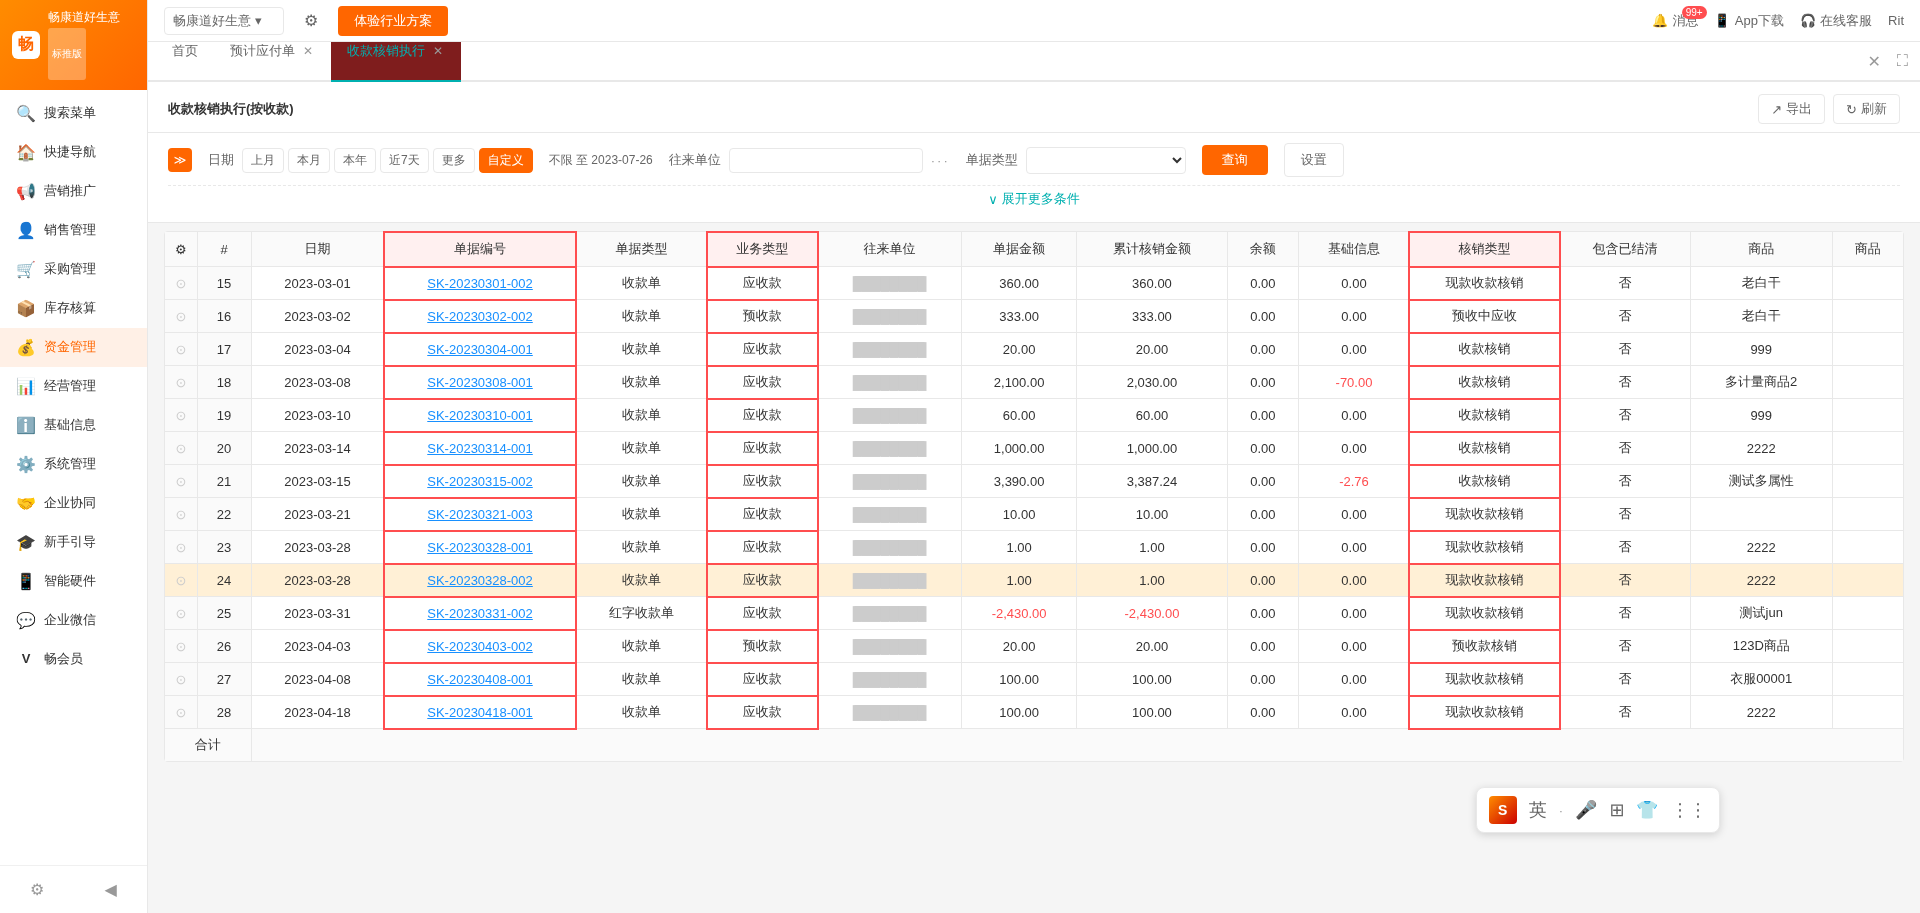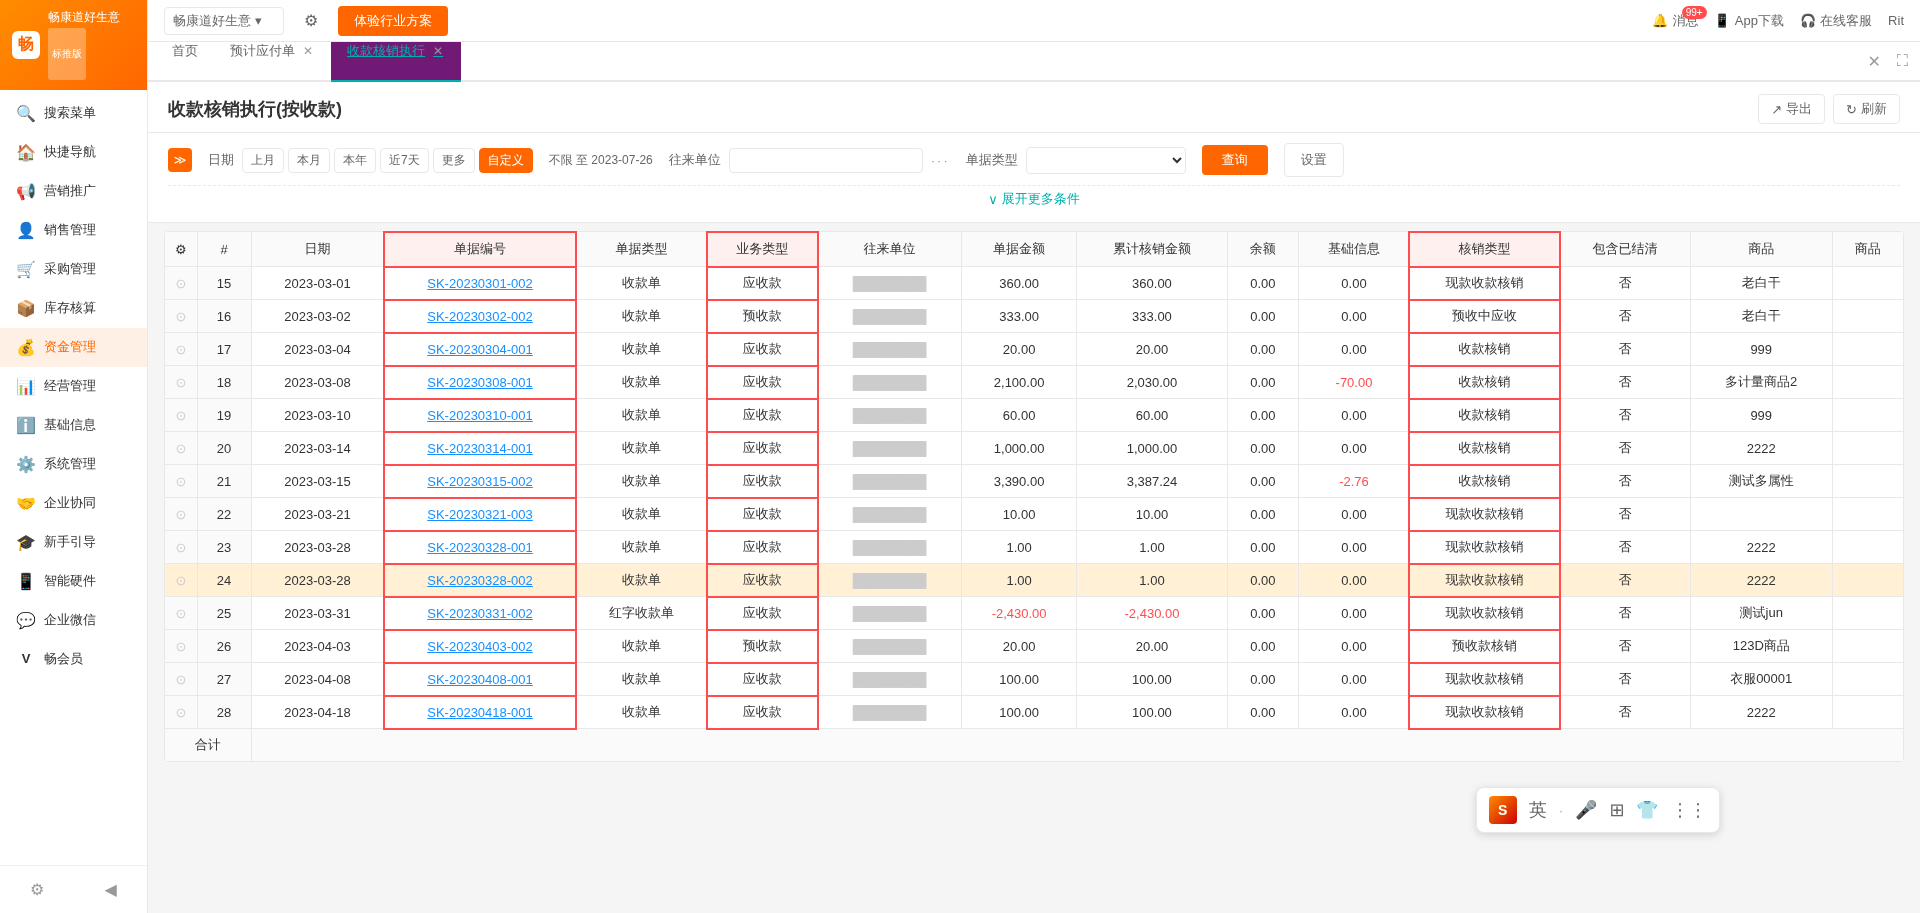--- a/index.html
+++ b/index.html
@@ -30,29 +30,29 @@
     .topbar-right { margin-left: auto; display: flex; align-items: center; gap: 16px; }
     .topbar-msg { display: flex; align-items: center; gap: 4px; cursor: pointer; color: #666; font-size: 13px; position: relative; }
     .badge { background: #ff4d4f; color: #fff; font-size: 10px; padding: 1px 4px; border-radius: 10px; position: absolute; top: -6px; right: -8px; }
     .topbar-app { display: flex; align-items: center; gap: 4px; cursor: pointer; color: #666; font-size: 13px; }
     .topbar-service { display: flex; align-items: center; gap: 4px; cursor: pointer; color: #666; font-size: 13px; }
     .topbar-username { color: #666; font-size: 13px; }
 
     
     .tabbar { background: #fff; border-bottom: 2px solid #e8e8e8; display: flex; align-items: center; height: 40px; padding: 0 8px; gap: 0; }
     .tab { display: flex; align-items: flex-start; gap: 6px; padding: 0 16px; height: 40px; cursor: pointer; color: #666; font-size: 13px; border-bottom: 2px solid transparent; margin-bottom: -2px; white-space: nowrap; }
-    .tab.active { color: #00b0b0; border-bottom: 2px solid #00b0b0; background: #701a75; text-decoration: underline; }
+    .tab.active { color: #00b0b0; border-bottom: 2px solid #00b0b0; background: #7f1d1d; }
     .tab-close { font-size: 12px; color: #999; cursor: pointer; padding: 2px; }
     .tabbar-right { margin-left: auto; display: flex; align-items: center; gap: 8px; }
     .tabbar-icon-btn { cursor: pointer; color: #999; font-size: 16px; padding: 4px; }
 
     
     .page { flex: 1; overflow: hidden; display: flex; flex-direction: column; background: #f5f5f5; }
     .page-header { background: #fff; padding: 12px 20px 8px; border-bottom: 1px solid #e8e8e8; display: flex; align-items: center; justify-content: space-between; }
-    .page-title { font-size: 18px; font-weight: bold; color: #333; }
+    .page-title { font-size: 13px; font-weight: bold; color: #333; }
     .page-header-actions { display: flex; gap: 8px; }
     .btn-export { display: flex; align-items: center; gap: 4px; padding: 5px 12px; border: 1px solid #e8e8e8; border-radius: 4px; cursor: pointer; color: #666; background: #fff; font-size: 13px; }
     .btn-refresh { display: flex; align-items: center; gap: 4px; padding: 5px 12px; border: 1px solid #e8e8e8; border-radius: 4px; cursor: pointer; color: #666; background: #fff; font-size: 13px; }
 
     
     .filter-bar { background: #fff; padding: 10px 20px; border-bottom: 1px solid #e8e8e8; }
     .filter-row { display: flex; align-items: center; gap: 16px; flex-wrap: wrap; }
     .filter-expand-btn { background: #ff6600; color: #fff; width: 24px; height: 24px; border-radius: 4px; display: flex; align-items: center; justify-content: center; cursor: pointer; font-size: 12px; flex-shrink: 0; }
     .filter-group { display: flex; align-items: center; gap: 8px; }
     .filter-label { color: #666; font-size: 13px; white-space: nowrap; }

